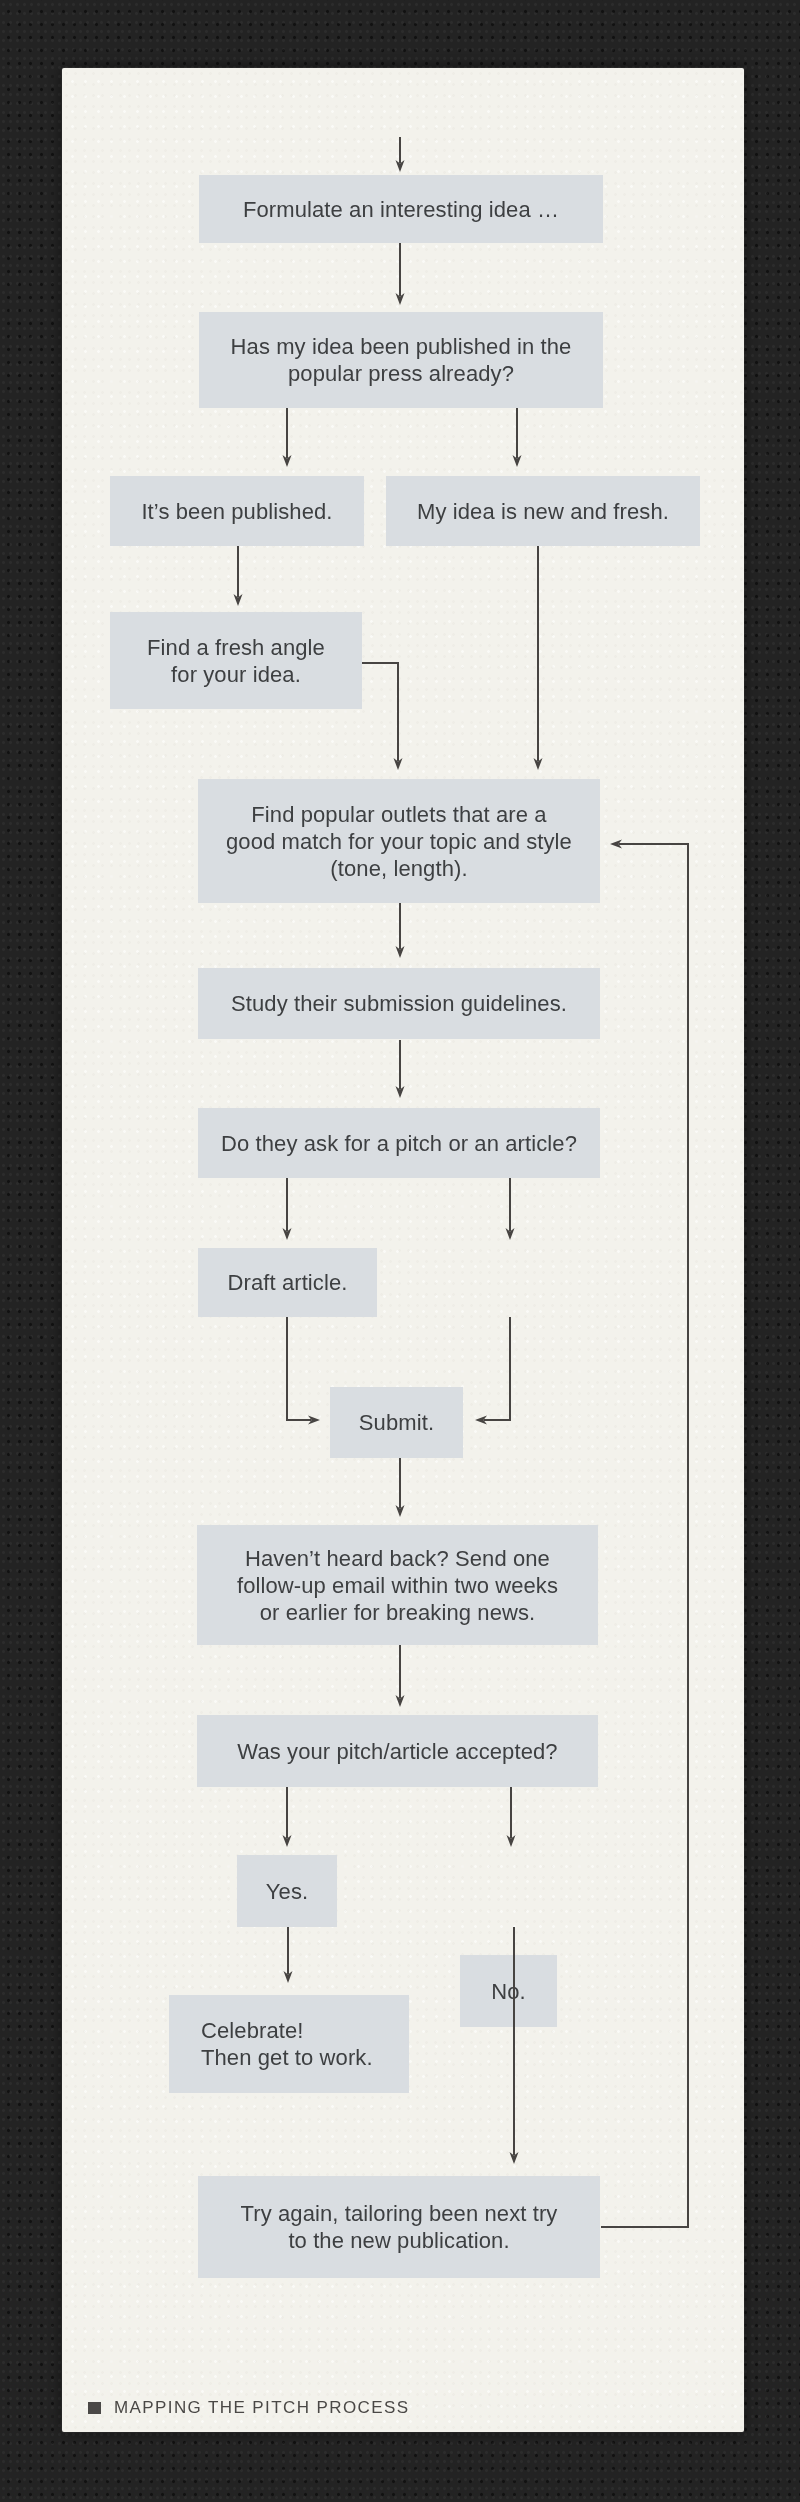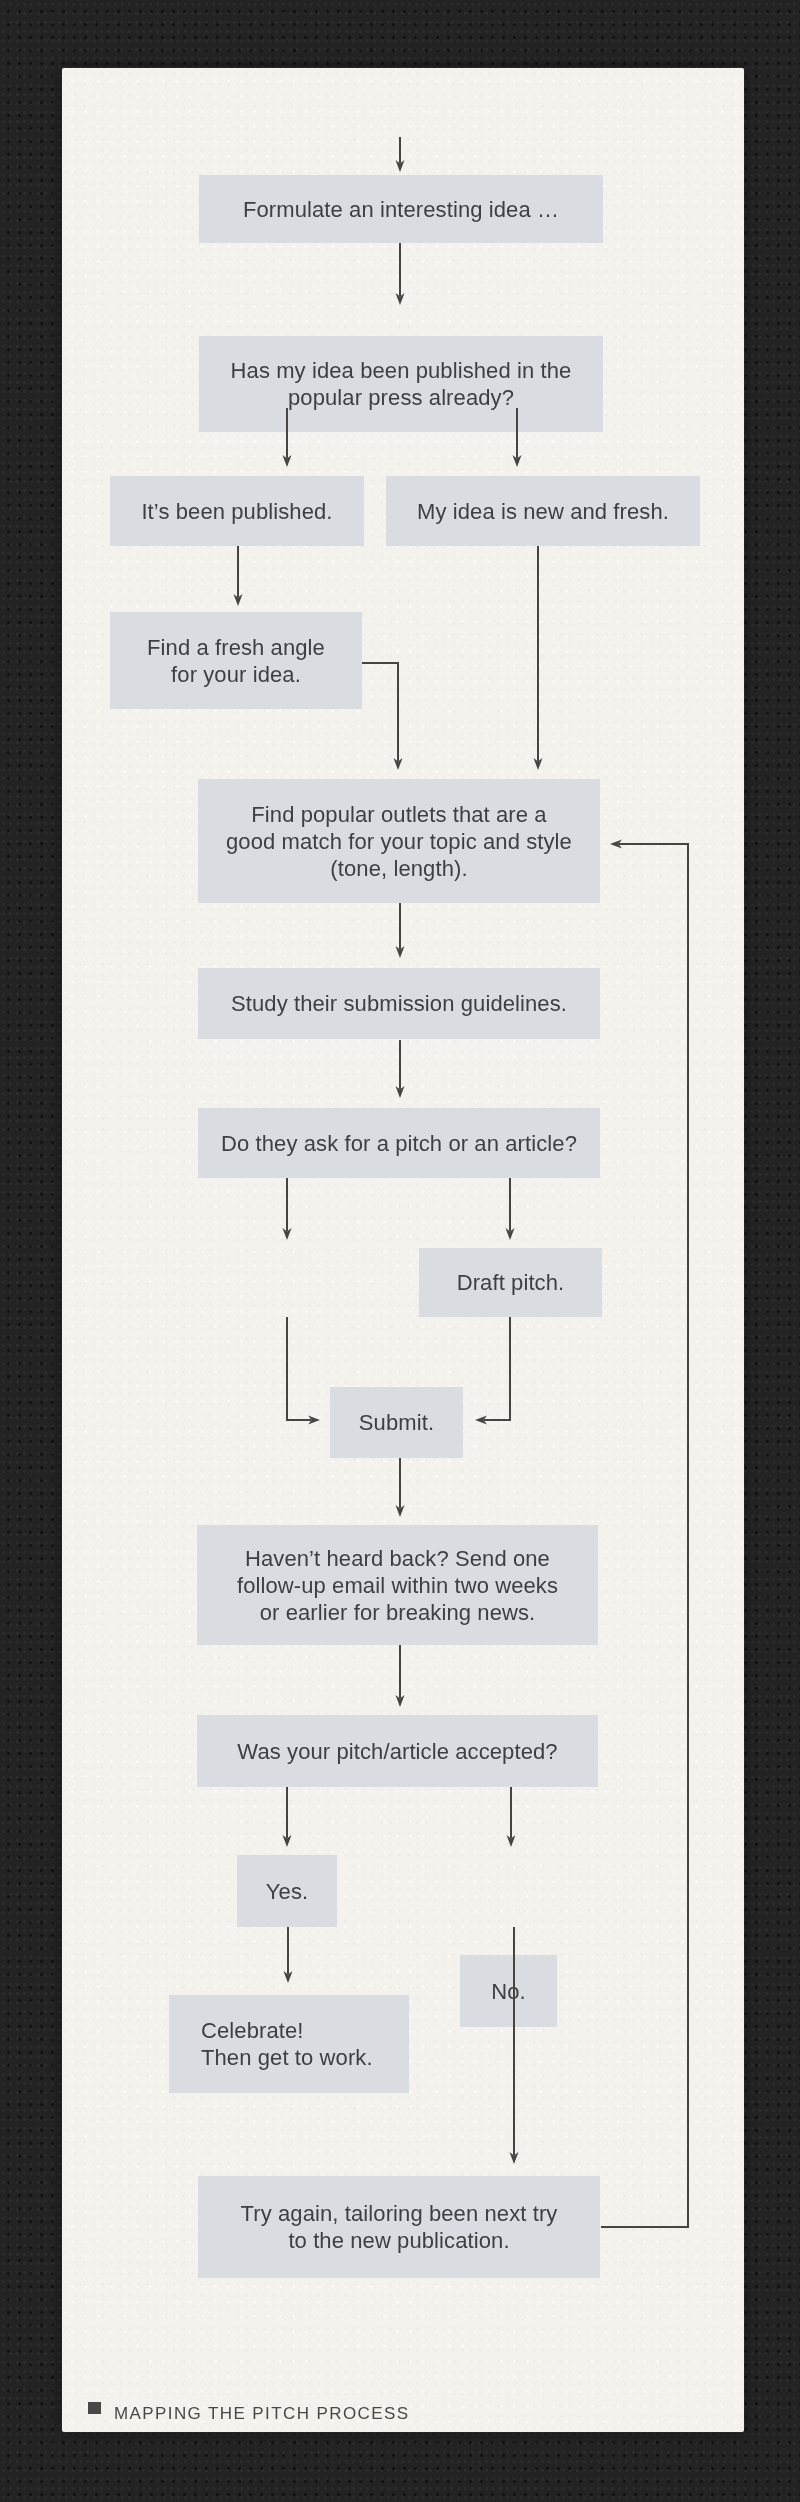--- a/index.html
+++ b/index.html
@@ -45,52 +45,52 @@
   .wires{position:absolute;left:0;top:0;pointer-events:none;}
   .wires .lines{fill:none;stroke:var(--line);stroke-width:2px;}
   .wires .heads{fill:var(--line);stroke:none;}
   .footer-square{
     position:absolute;left:88px;top:2402px;width:13px;height:12px;
     background:var(--caption-ink);
   }
   .footer-caption{
     position:absolute;left:114px;top:2400px;
     font-size:17px;line-height:16px;letter-spacing:1.4px;
-    color:var(--caption-ink);white-space:nowrap;margin-top:6px;
+    color:var(--caption-ink);white-space:nowrap;
   }
 </style>
 </head>
 <body>
 
 <div id="canvas">
 
   <div class="paper"></div>
 
   <div class="node" style="left:199px;top:175px;width:404px;height:68px;">Formulate an interesting idea …</div>
 
-  <div class="node" style="left:199px;top:312px;width:404px;height:96px;margin-top:24px;">Has my idea been published in the
+  <div class="node" style="left:199px;top:312px;width:404px;height:96px;">Has my idea been published in the
 popular press already?</div>
 
   <div class="node" style="left:110px;top:476px;width:254px;height:70px;">It’s been published.</div>
 
   <div class="node" style="left:386px;top:476px;width:314px;height:70px;text-align:center;">My idea is new and fresh.</div>
 
   <div class="node" style="left:110px;top:612px;width:252px;height:97px;">Find a fresh angle
 for your idea.</div>
 
   <div class="node" style="left:198px;top:779px;width:402px;height:124px;">Find popular outlets that are a
 good match for your topic and style
 (tone, length).</div>
 
   <div class="node" style="left:198px;top:968px;width:402px;height:71px;">Study their submission guidelines.</div>
 
   <div class="node" style="left:198px;top:1108px;width:402px;height:70px;">Do they ask for a pitch or an article?</div>
 
+  <div class="node" style="left:198px;top:1248px;width:179px;height:69px;">Draft article.</div>
 
-  <div class="node" style="left:419px;top:1248px;width:183px;height:69px;">Draft pitch.</div>
 
   <div class="node" style="left:330px;top:1387px;width:133px;height:71px;">Submit.</div>
 
   <div class="node" style="left:197px;top:1525px;width:401px;height:120px;">Haven’t heard back? Send one
 follow-up email within two weeks
 or earlier for breaking news.</div>
 
   <div class="node" style="left:197px;top:1715px;width:401px;height:72px;">Was your pitch/article accepted?</div>
 
   <div class="node" style="left:237px;top:1855px;width:100px;height:72px;">Yes.</div>

